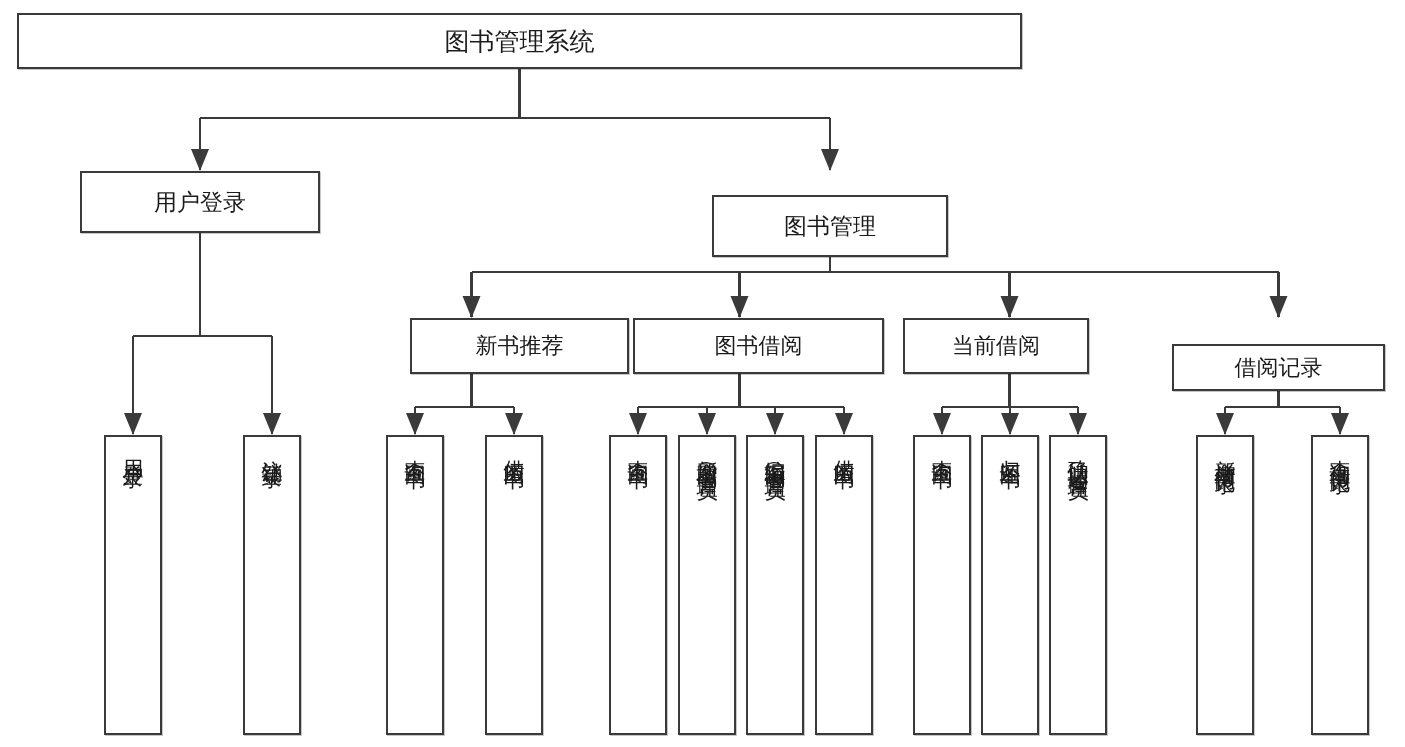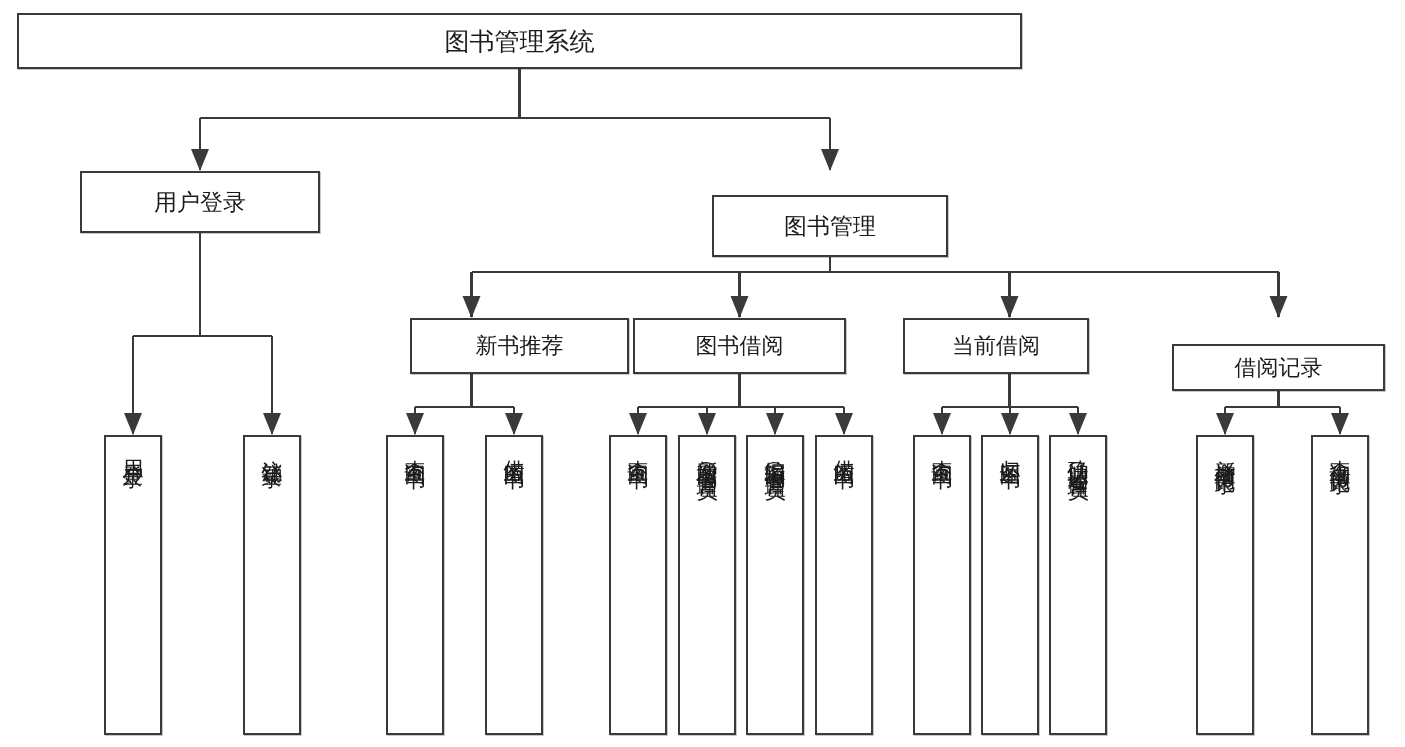--- a/index.html
+++ b/index.html
@@ -127,21 +127,21 @@
       </div>
       <div class="node level1" style="left: 80px; top: 171px; width: 240px; height: 62px;">
         <span class="label">用户登录</span>
       </div>
       <div class="node level1" style="left: 712px; top: 171px; width: 236px; height: 62px; margin-top: 24px;">
         <span class="label">图书管理</span>
       </div>
       <div class="node level2" style="left: 362px; top: 318px; width: 219px; height: 56px; margin-left: 48px;">
         <span class="label">新书推荐</span>
       </div>
-      <div class="node level2" style="left: 633px; top: 318px; width: 213px; height: 56px;">
+      <div class="node level2" style="left: 633px; top: 318px; width: 251px; height: 56px;">
         <span class="label">图书借阅</span>
       </div>
       <div class="node level2" style="left: 903px; top: 318px; width: 186px; height: 56px;">
         <span class="label">当前借阅</span>
       </div>
       <div class="node level2" style="left: 1172px; top: 308px; width: 213px; height: 47px; margin-top: 36px;">
         <span class="label">借阅记录</span>
       </div>
       <div class="node leaf" style="left: 104px; top: 435px; width: 58px; height: 300px;">
         <span class="label">用户登录</span>

